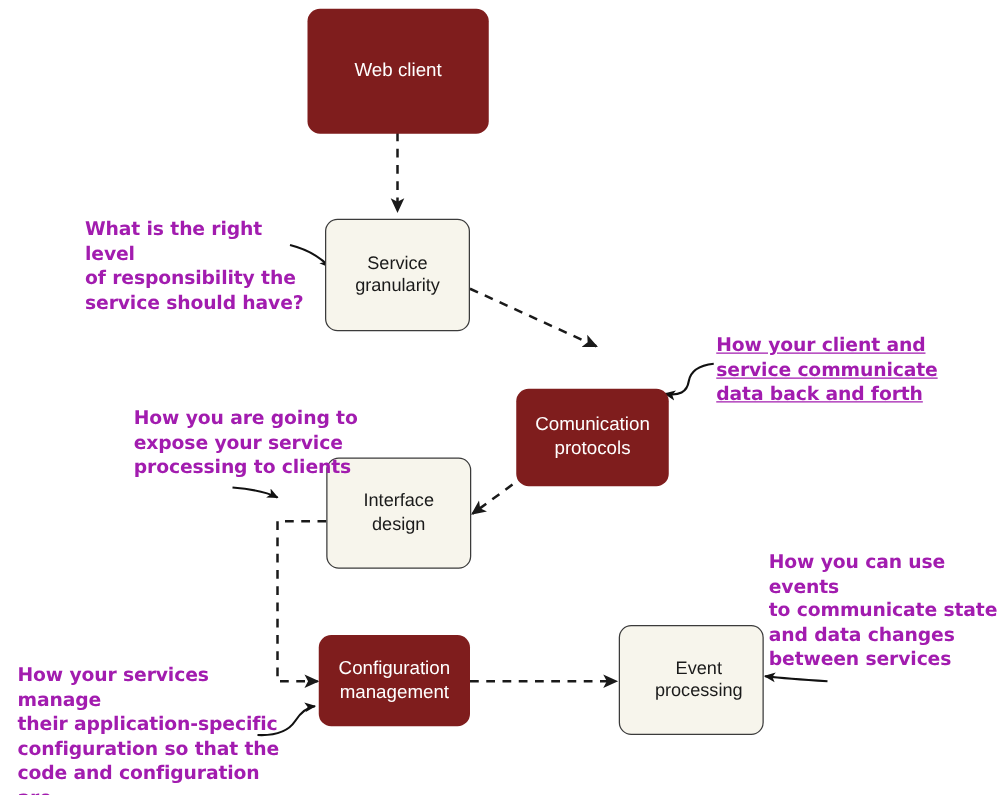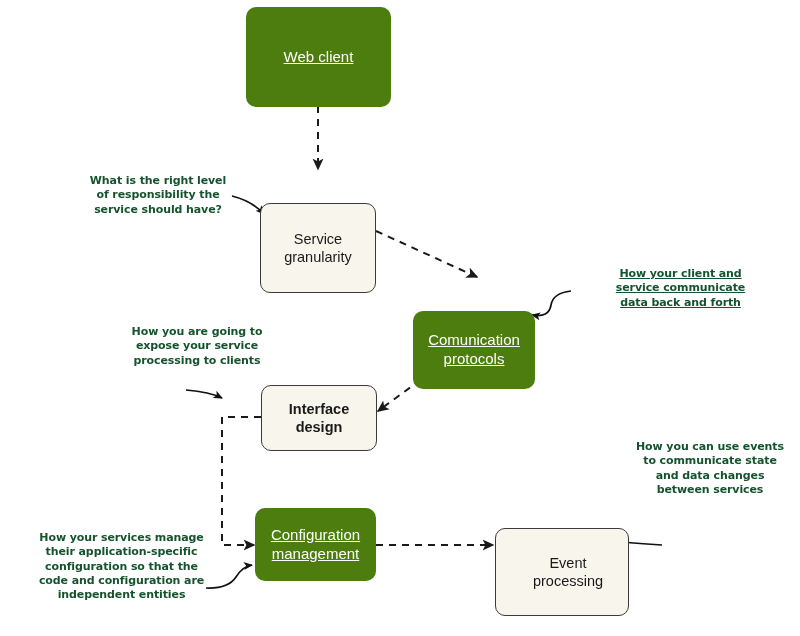--- a/index.html
+++ b/index.html
@@ -28,47 +28,45 @@
     box-sizing: border-box;
     border-radius: 10px;
     display: flex;
     align-items: center;
     justify-content: center;
     text-align: center;
     line-height: 1.26;
     font-family: "Liberation Sans", sans-serif;
   }
   .node.green {
-    background: #4d7c0f;
+    background: #7f1d1d;
     color: #ffffff;
     border: none;
     font-size: 15px;
-    text-decoration: underline;
   }
   .node.cream {
     background: #f7f5ec;
     color: #1a1a1a;
     border: 1.6px solid #3b3b3b;
     font-size: 14.5px;
   }
   .node .lbl {
     display: block;
     white-space: pre-line;
     padding: 0 6px;
   }
   .note {
     position: absolute;
     font-family: "DejaVu Sans", sans-serif;
     font-weight: 700;
-    font-size: 11px;
+    font-size: 15px;
     line-height: 1.30;
-    color: #14532d;
+    color: #a21caf;
     letter-spacing: -0.1px;
     white-space: pre-line;
-    text-align: center;
   }
 </style>
 </head>
 <body>
 
 <div id="canvas">
 
   <svg id="edges" viewBox="0 0 800 636" width="800" height="636" xmlns="http://www.w3.org/2000/svg">
     <defs>
       <marker id="arrow" viewBox="0 0 10 10" refX="8.4" refY="5" markerWidth="6.2" markerHeight="6.2" orient="auto-start-reverse">
@@ -97,41 +95,41 @@
 
     <path d="M 662 545 Q 630 543 612 541" fill="none" stroke="#111111" stroke-width="1.7" marker-end="url(#arrow-sm)"></path>
 
     <path d="M 206 588 Q 228 589 236 577 Q 243 566 252 565" fill="none" stroke="#111111" stroke-width="1.7" marker-end="url(#arrow-sm)"></path>
   </svg>
 
   <div class="node green" style="left:246px; top:7px; width:145px; height:100px;">
     <span class="lbl">Web client</span>
   </div>
 
-  <div class="node cream" style="left:260px; top:175px; width:116px; height:90px;margin-top:28px;">
+  <div class="node cream" style="left:260px; top:175px; width:116px; height:90px;">
     <span class="lbl">Service
 granularity</span>
   </div>
 
   <div class="node green" style="left:413px; top:279px; width:122px; height:78px;margin-top:32px;">
     <span class="lbl">Comunication
 protocols</span>
   </div>
 
-  <div class="node cream" style="left:261px; top:385px; width:116px; height:66px;font-weight:bold;">
+  <div class="node cream" style="left:261px; top:366px; width:116px; height:89px;">
     <span class="lbl">Interface
 design</span>
   </div>
 
   <div class="node green" style="left:255px; top:508px; width:121px; height:73px;">
     <span class="lbl">Configuration
 management</span>
   </div>
 
-  <div class="node cream" style="left:495px; top:528px; width:134px; height:88px;padding-left:12px;">
+  <div class="node cream" style="left:495px; top:500px; width:116px; height:88px;padding-left:12px;">
     <span class="lbl">Event
 processing</span>
   </div>
 
   <div class="note" style="left:68px; top:174px; width:180px;">What is the right level
 of responsibility the
 service should have?</div>
 
   <div class="note" style="left:573px; top:267px; width:215px;text-decoration:underline;">How your client and
 service communicate

